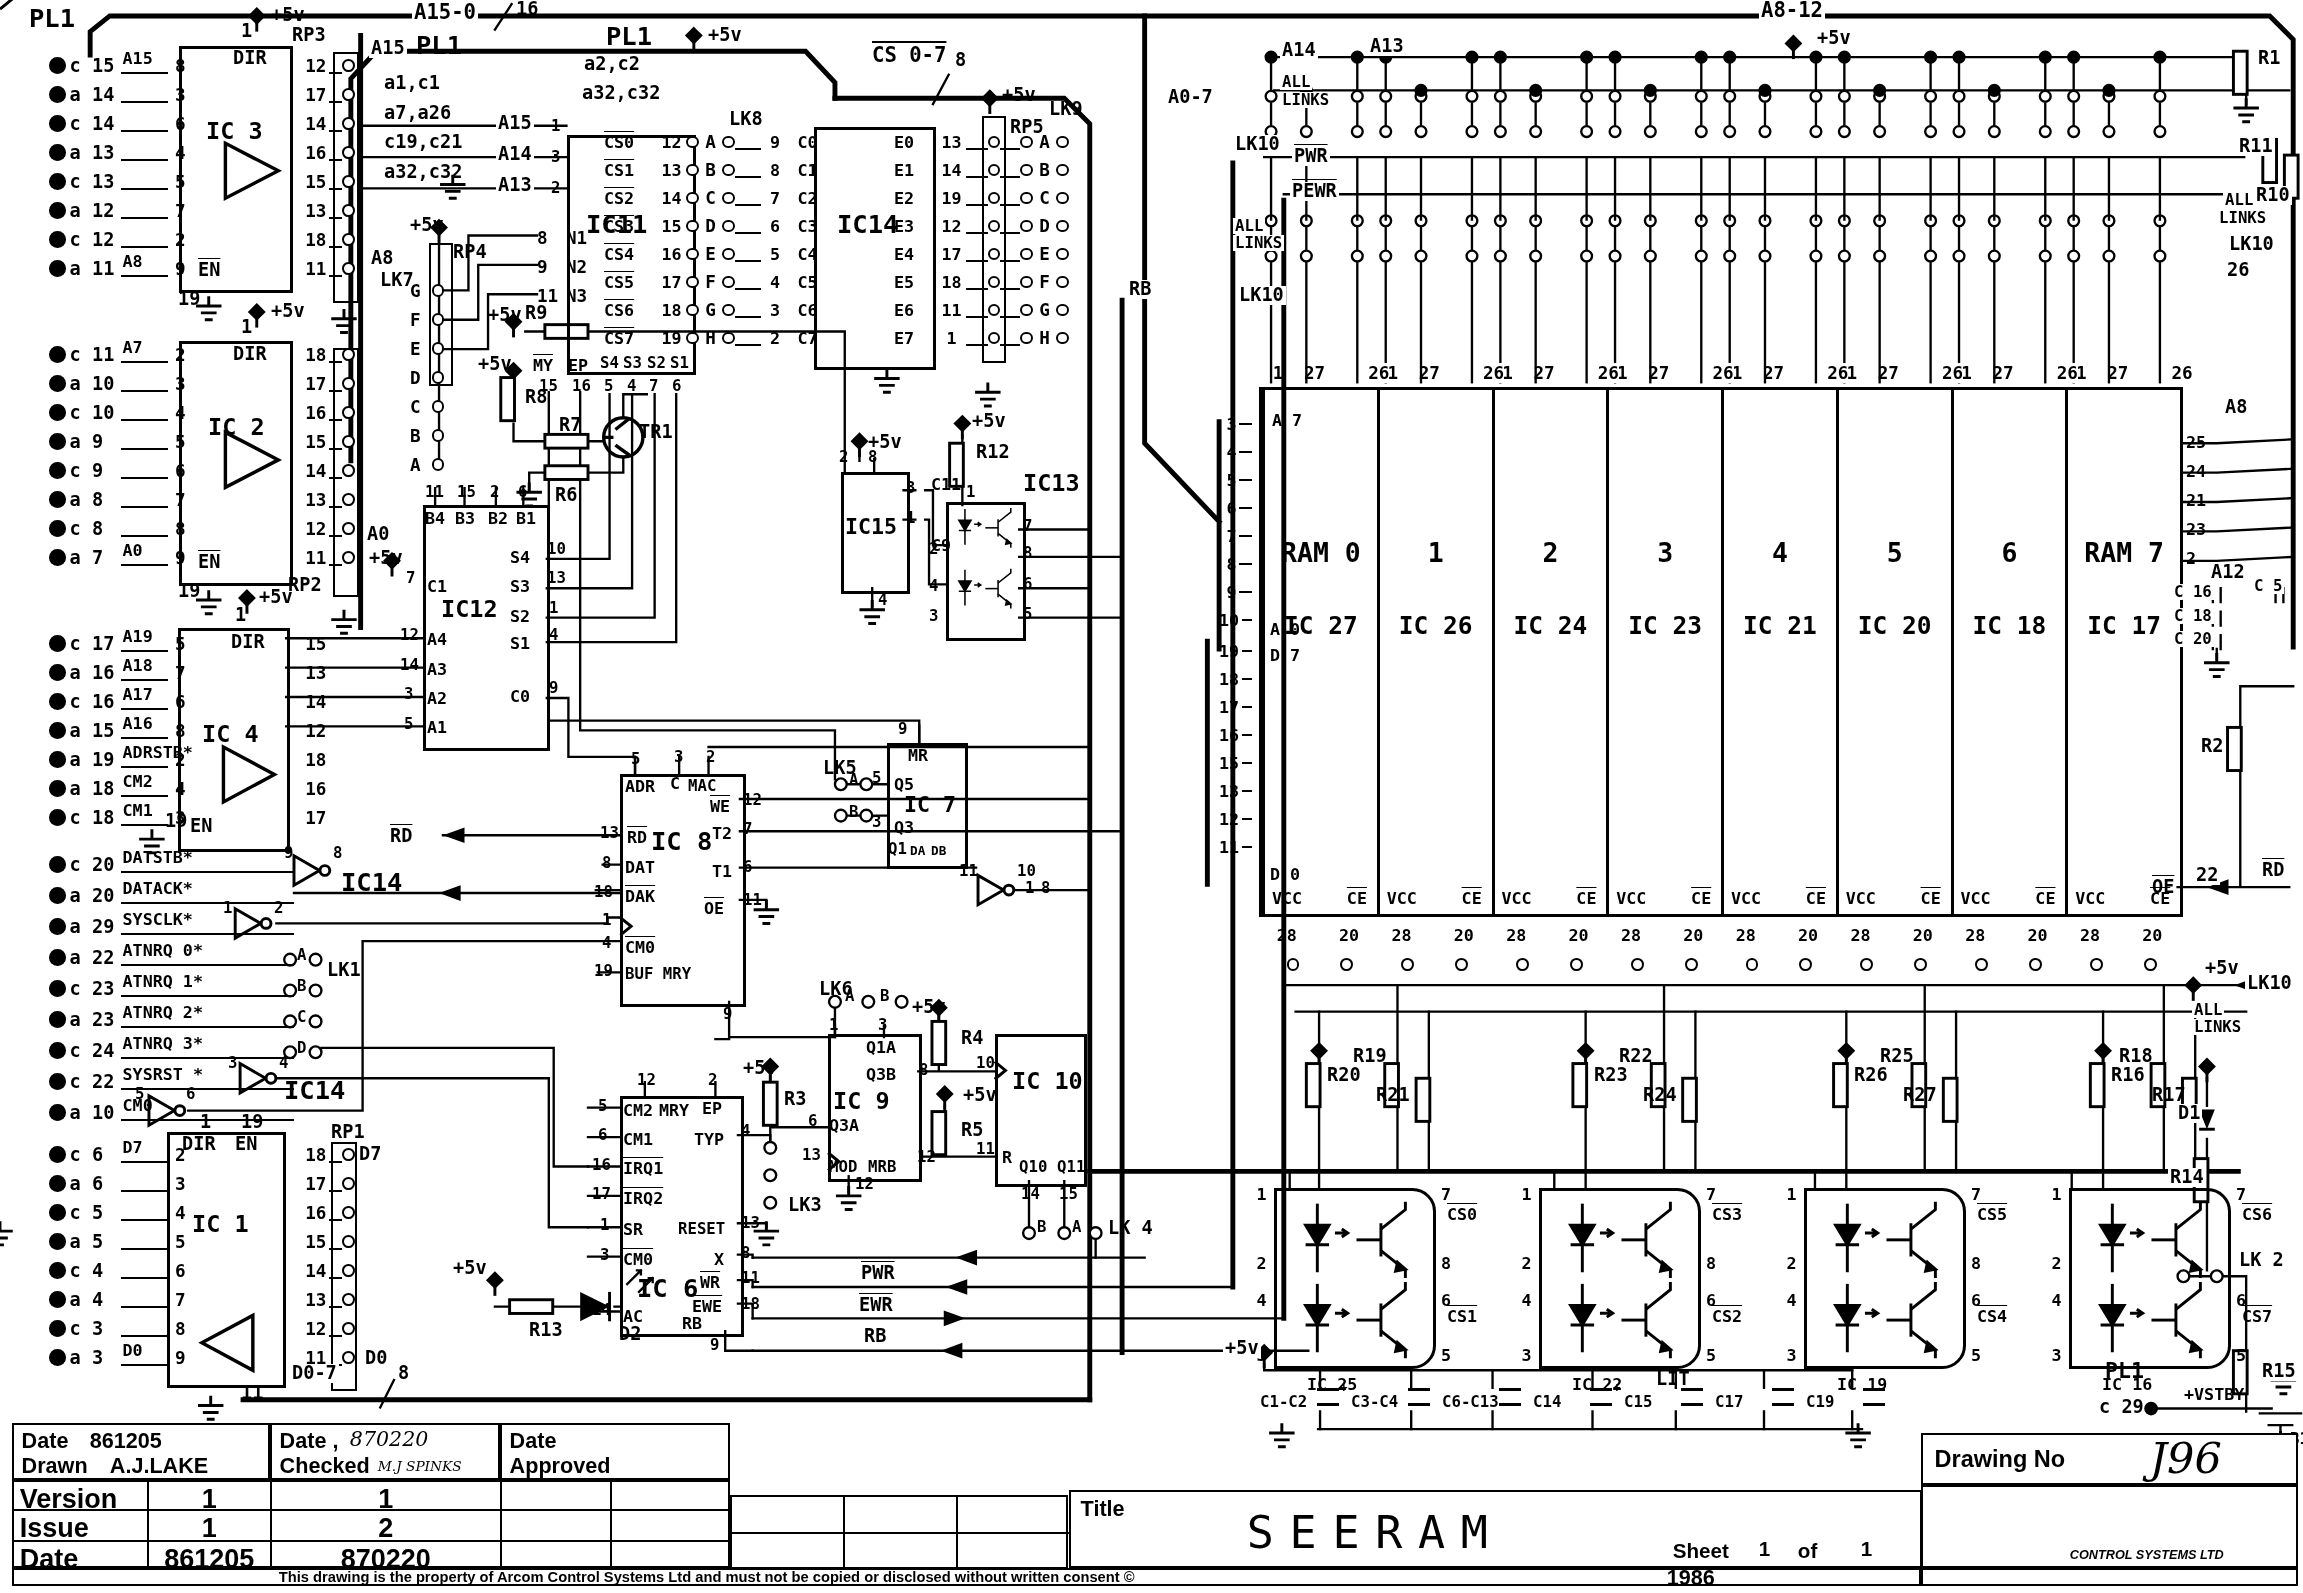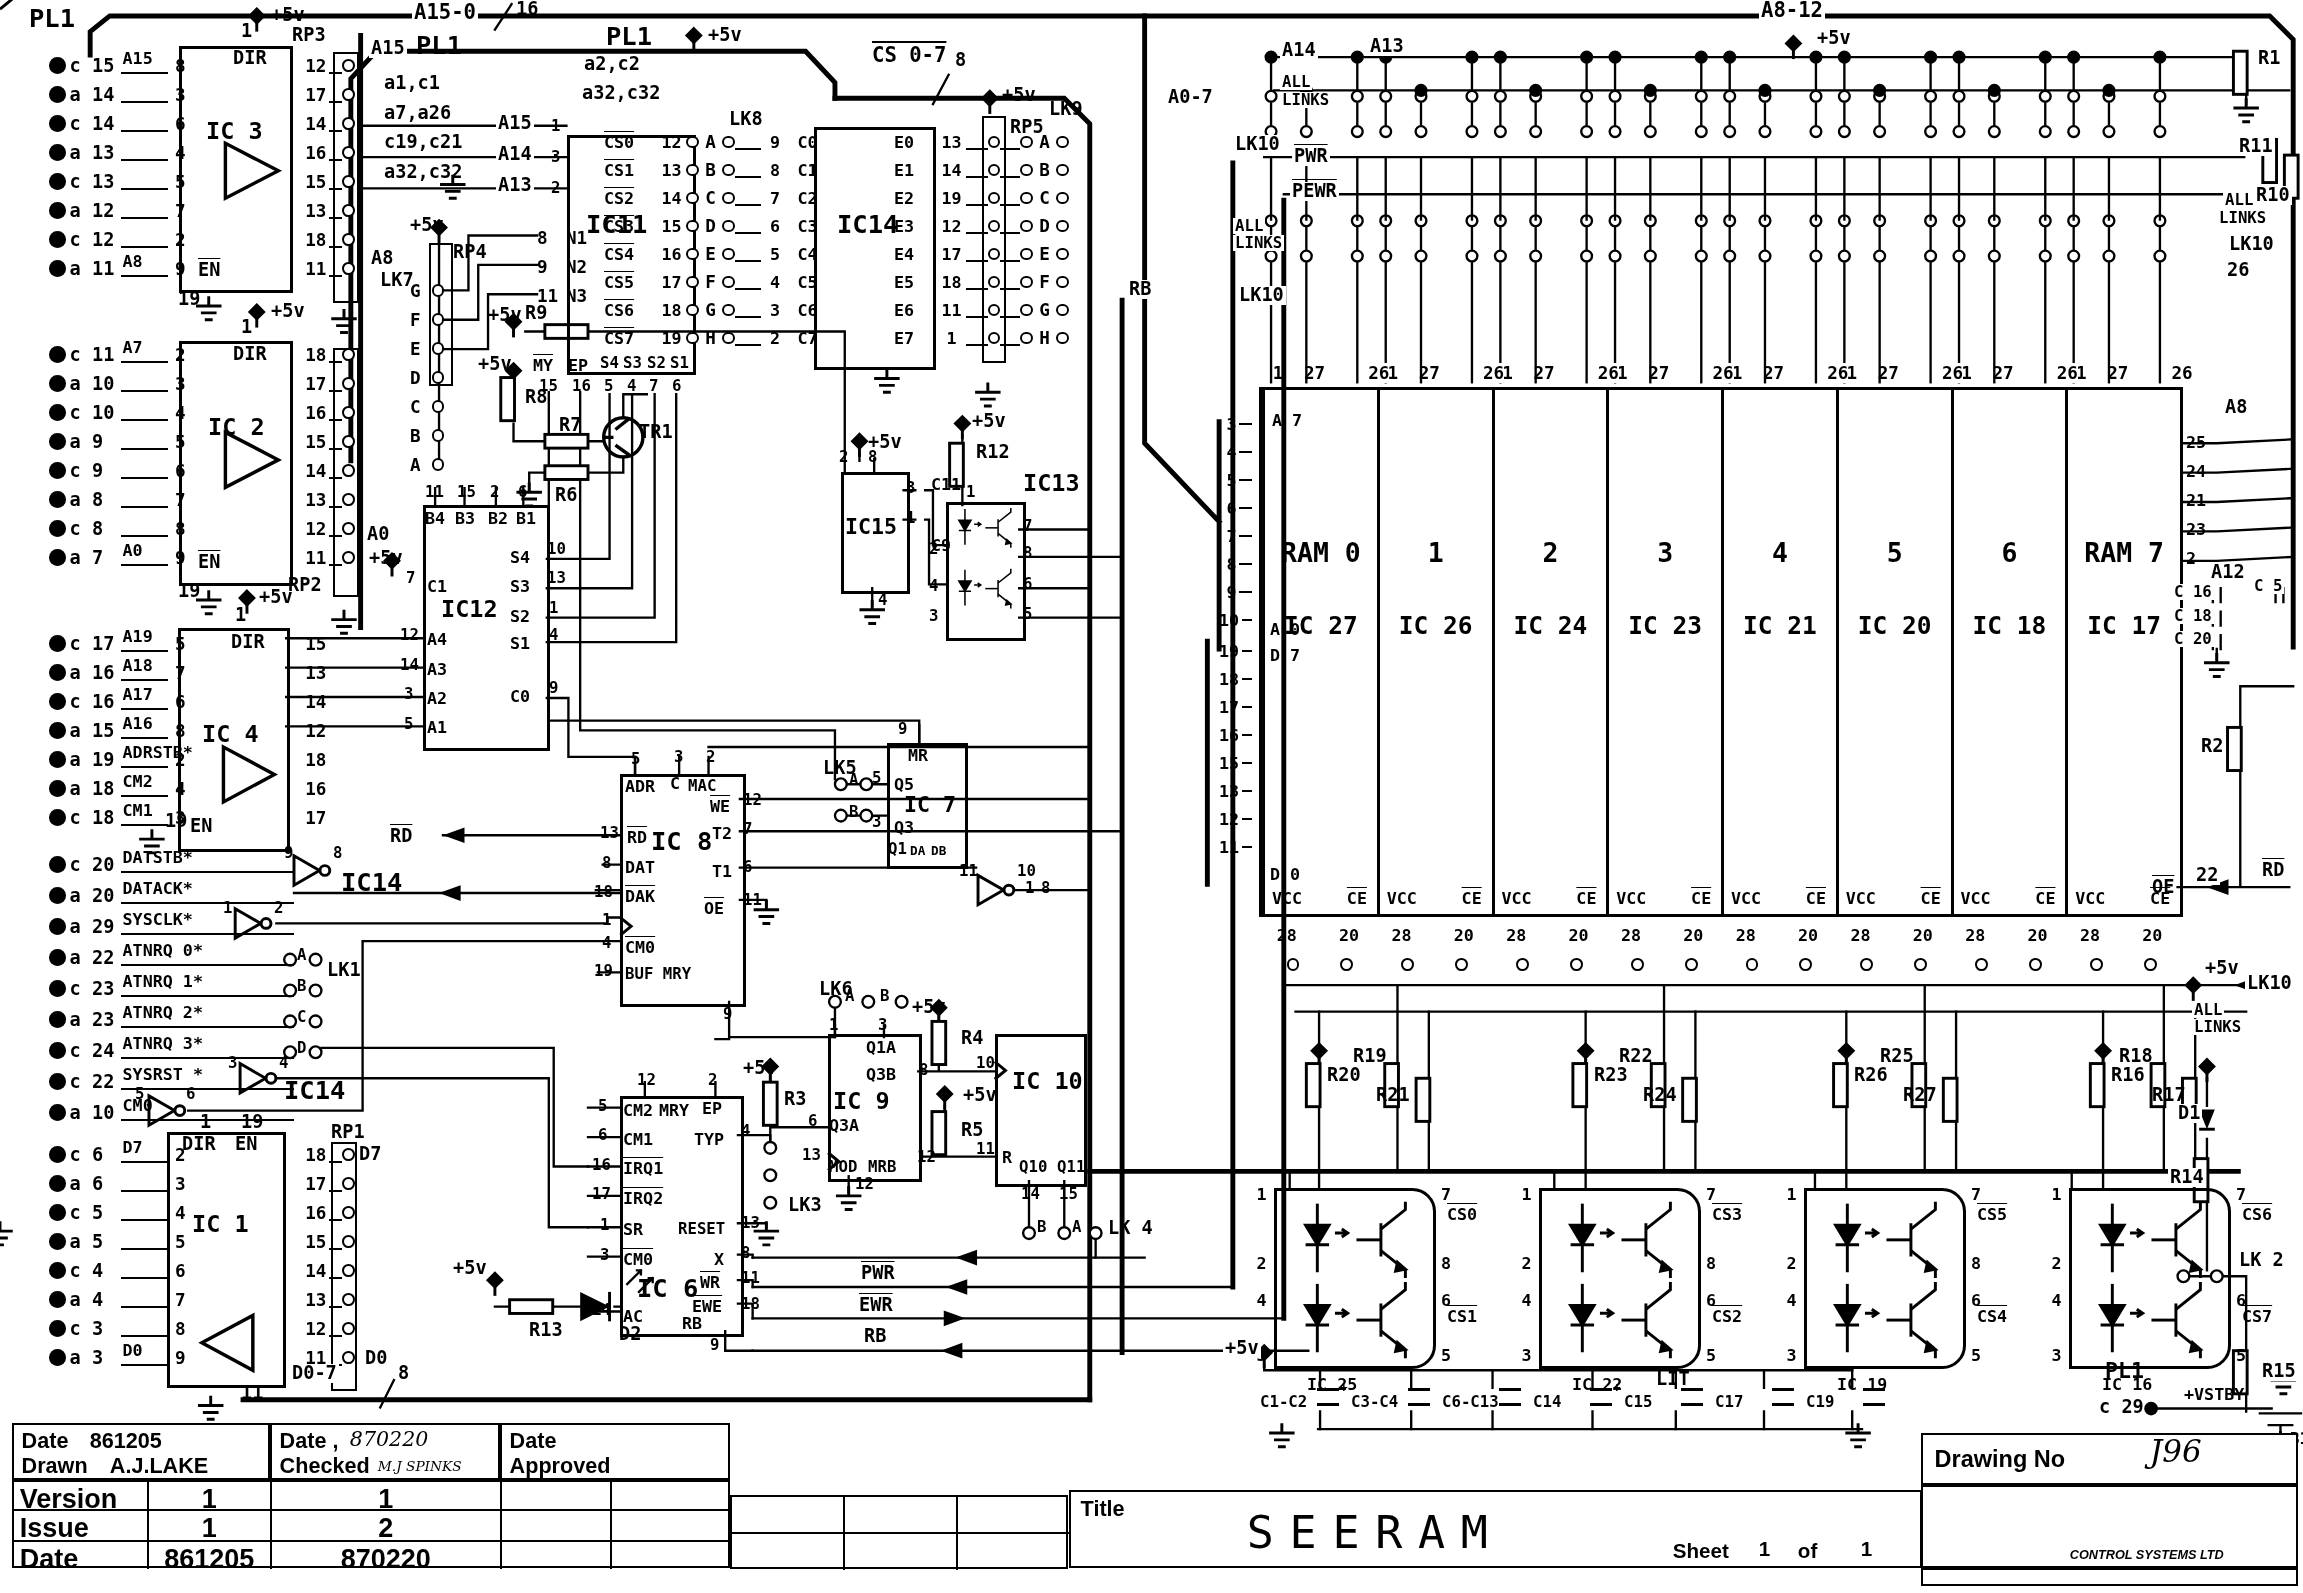--- a/index.html
+++ b/index.html
@@ -1727,22 +1727,26 @@
 <div class="bx" style="left:1057px;top:67px;width:853px;height:78px">
 <b class="t s22" style="left:9.8px;top:3.9px">Title</b>
 <b class="t" style="left:176px;top:13.7px;font-size:45px;letter-spacing:15.7px;font-family:'DejaVu Sans Mono',monospace;font-weight:normal">SEERAM</b>
 <b class="t s21" style="left:602px;top:47px">Sheet</b>
 <b class="t s21" style="left:688px;top:45px">1</b>
 <b class="t s21" style="left:727px;top:47px">of</b>
 <b class="t s21" style="left:790px;top:45px">1</b>
 </div>
 <div class="bx" style="left:1909px;top:9.8px;width:377px;height:52px">
 <b class="t s24" style="left:11.8px;top:10.8px">Drawing No</b>
-<b class="t hand" style="left:227px;top:-2px;font-size:31px">J96</b>
+<b class="t hand" style="left:227px;top:-2px;font-size:43px">J96</b>
 </div>
 <div class="bx" style="left:1909px;top:62px;width:377px;height:83px">
 <b class="t s13" style="left:147px;top:61px;font-style:italic">CONTROL SYSTEMS LTD</b>
 </div>
+<div class="bx" style="left:0;top:145px;width:1909px;height:17.6px">
+<b class="t" style="left:265px;top:-1px;font-size:14.7px">This drawing is the property of Arcom Control Systems Ltd and must not be copied or disclosed without written consent ©</b>
+<b class="t s22" style="left:1653px;top:-4.9px">1986</b>
+</div>
 <div class="bx" style="left:1909px;top:145px;width:377px;height:17.6px"></div>
 </div>
 
 </div>
 
 
 </body></html>

